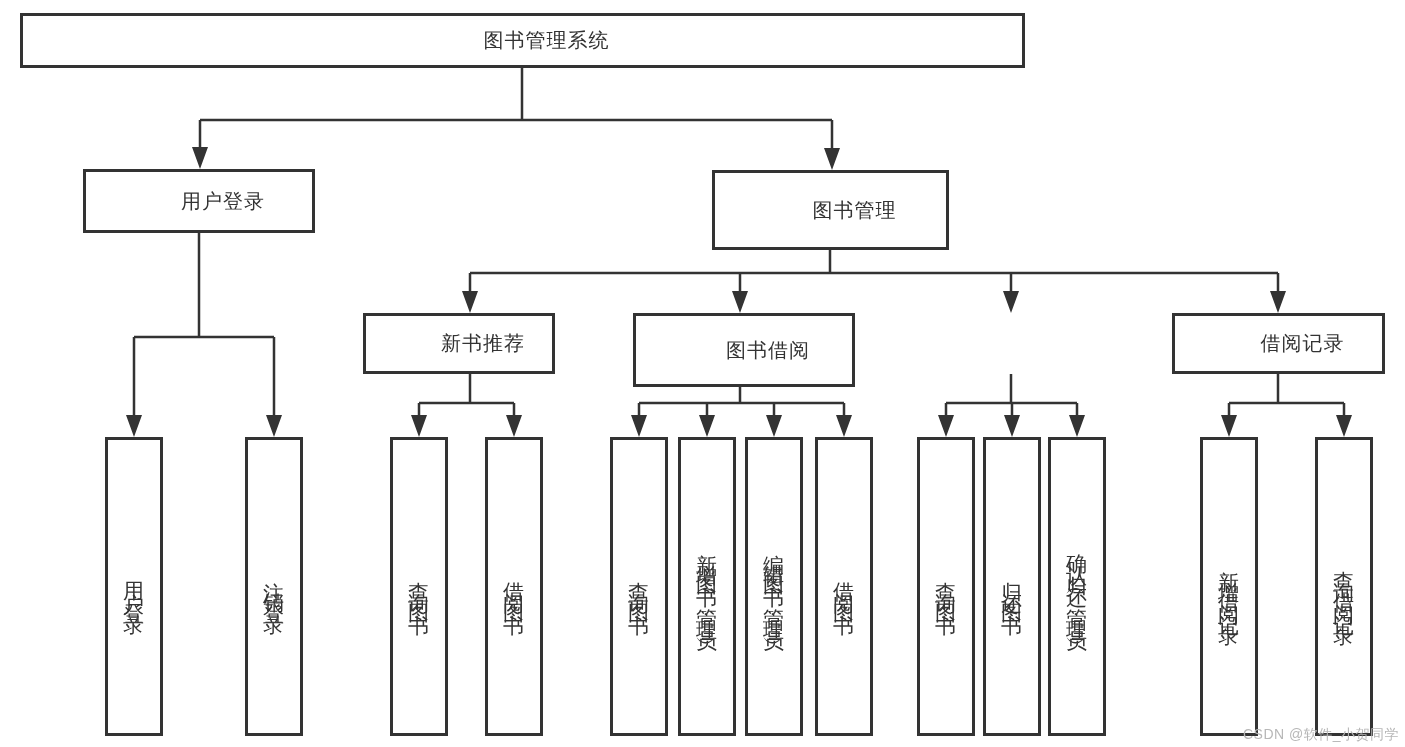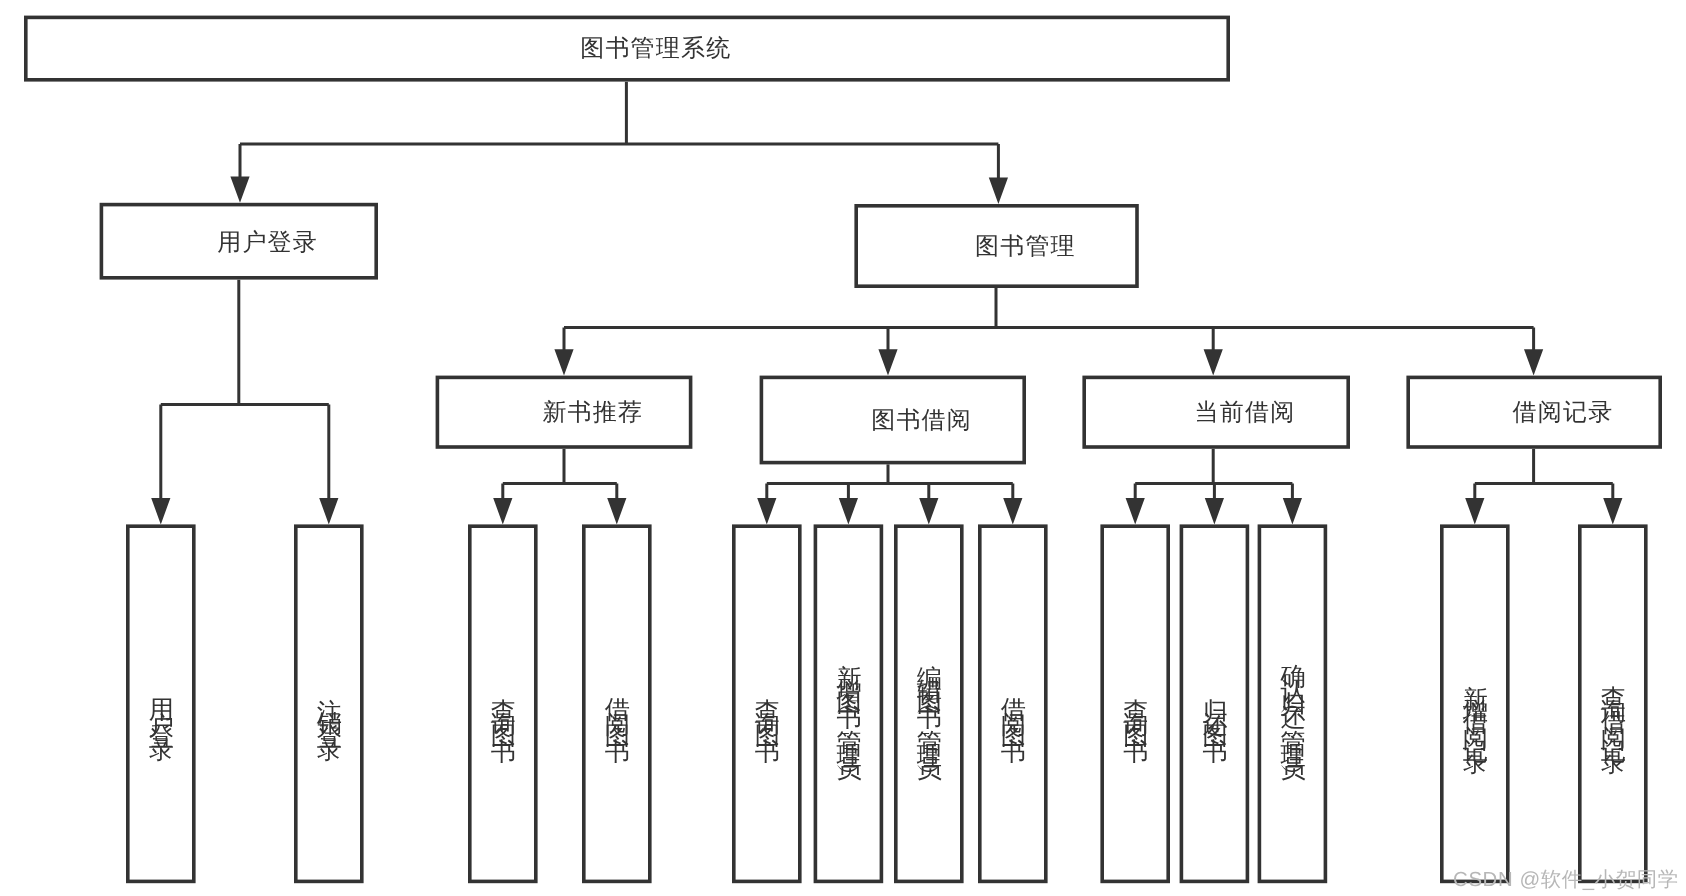--- a/index.html
+++ b/index.html
@@ -40,22 +40,22 @@
   .v-node span {
     writing-mode: vertical-rl;
     text-orientation: mixed;
     font-size: 21px;
     letter-spacing: 11px;
     line-height: 1;
   }
   
   .n-root   { left: 20px;   top: 13px;  width: 1005px; height: 55px; }
   .n-login  { left: 83px;   top: 169px; width: 232px;  height: 64px; }
-  .n-mgmt   { left: 712px;  top: 170px; width: 237px;  height: 70px; }
-  .n-newb   { left: 363px;  top: 313px; width: 214px;  height: 61px; }
+  .n-mgmt   { left: 712px;  top: 170px; width: 237px;  height: 80px; }
+  .n-newb   { left: 363px;  top: 313px; width: 192px;  height: 61px; }
   .n-borrow { left: 633px;  top: 313px; width: 222px;  height: 74px; }
   .n-cur    { left: 902px;  top: 313px; width: 223px;  height: 61px; }
   .n-rec    { left: 1172px; top: 313px; width: 213px;  height: 61px; font-family: Liberation Serif, serif; }
   .leaf { top: 437px; width: 58px; height: 299px; }
   .lf1  { left: 105px; }
   .lf2  { left: 245px; }
   .lf3  { left: 390px; }
   .lf4  { left: 485px; }
   .lf5  { left: 610px; }
   .lf6  { left: 678px; }
@@ -63,21 +63,21 @@
   .lf8  { left: 815px; }
   .lf9  { left: 917px; }
   .lf10 { left: 983px; }
   .lf11 { left: 1048px; }
   .lf12 { left: 1200px; }
   .lf13 { left: 1315px; }
   .watermark {
     position: absolute;
     right: 6px;
     bottom: 3px;
-    font-size: 17px;
+    font-size: 14px;
     letter-spacing: 0.5px;
     color: var(--wm, #b7b7b7);
     z-index: 5;
   }
 </style>
 </head>
 <body>
 
 <div class="canvas">
 
@@ -123,23 +123,20 @@
   <div class="node h-node n-mgmt">
     <span>图书管理</span>
   </div>
 
   <div class="node h-node n-newb">
     <span>新书推荐</span>
   </div>
   <div class="node h-node n-borrow">
     <span>图书借阅</span>
   </div>
-  <div class="node h-node n-cur">
-    <span>当前借阅</span>
-  </div>
   <div class="node h-node n-rec">
     <span>借阅记录</span>
   </div>
 
   <div class="node v-node leaf lf1">
     <span>用户登录</span>
   </div>
   <div class="node v-node leaf lf2">
     <span>注销登录</span>
   </div>

